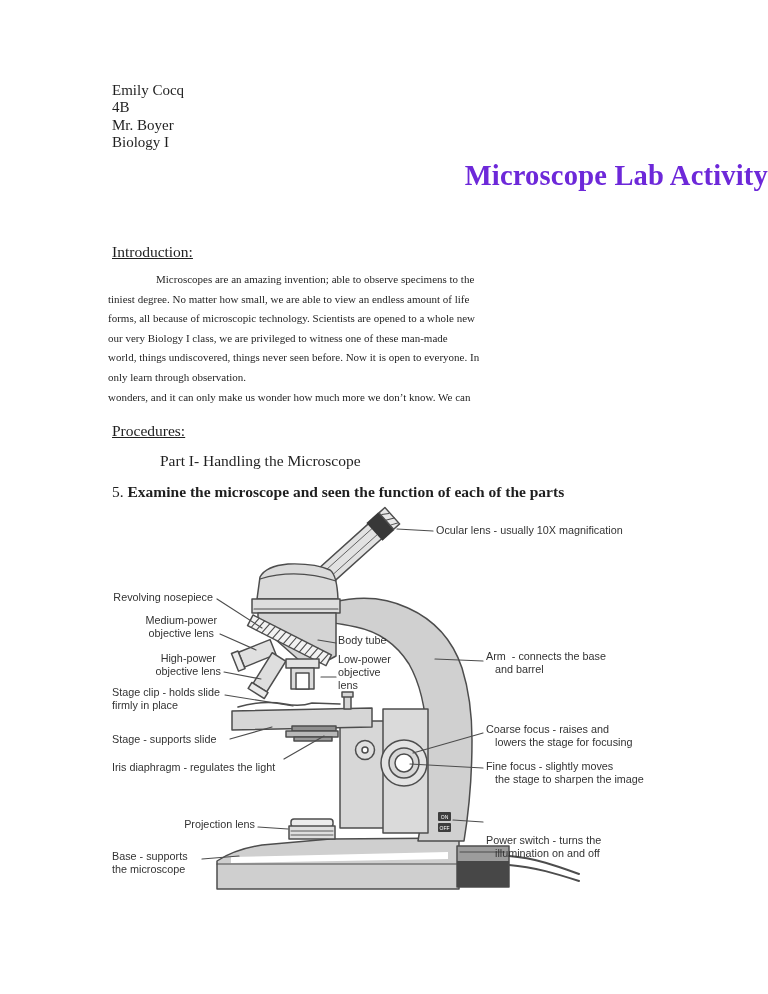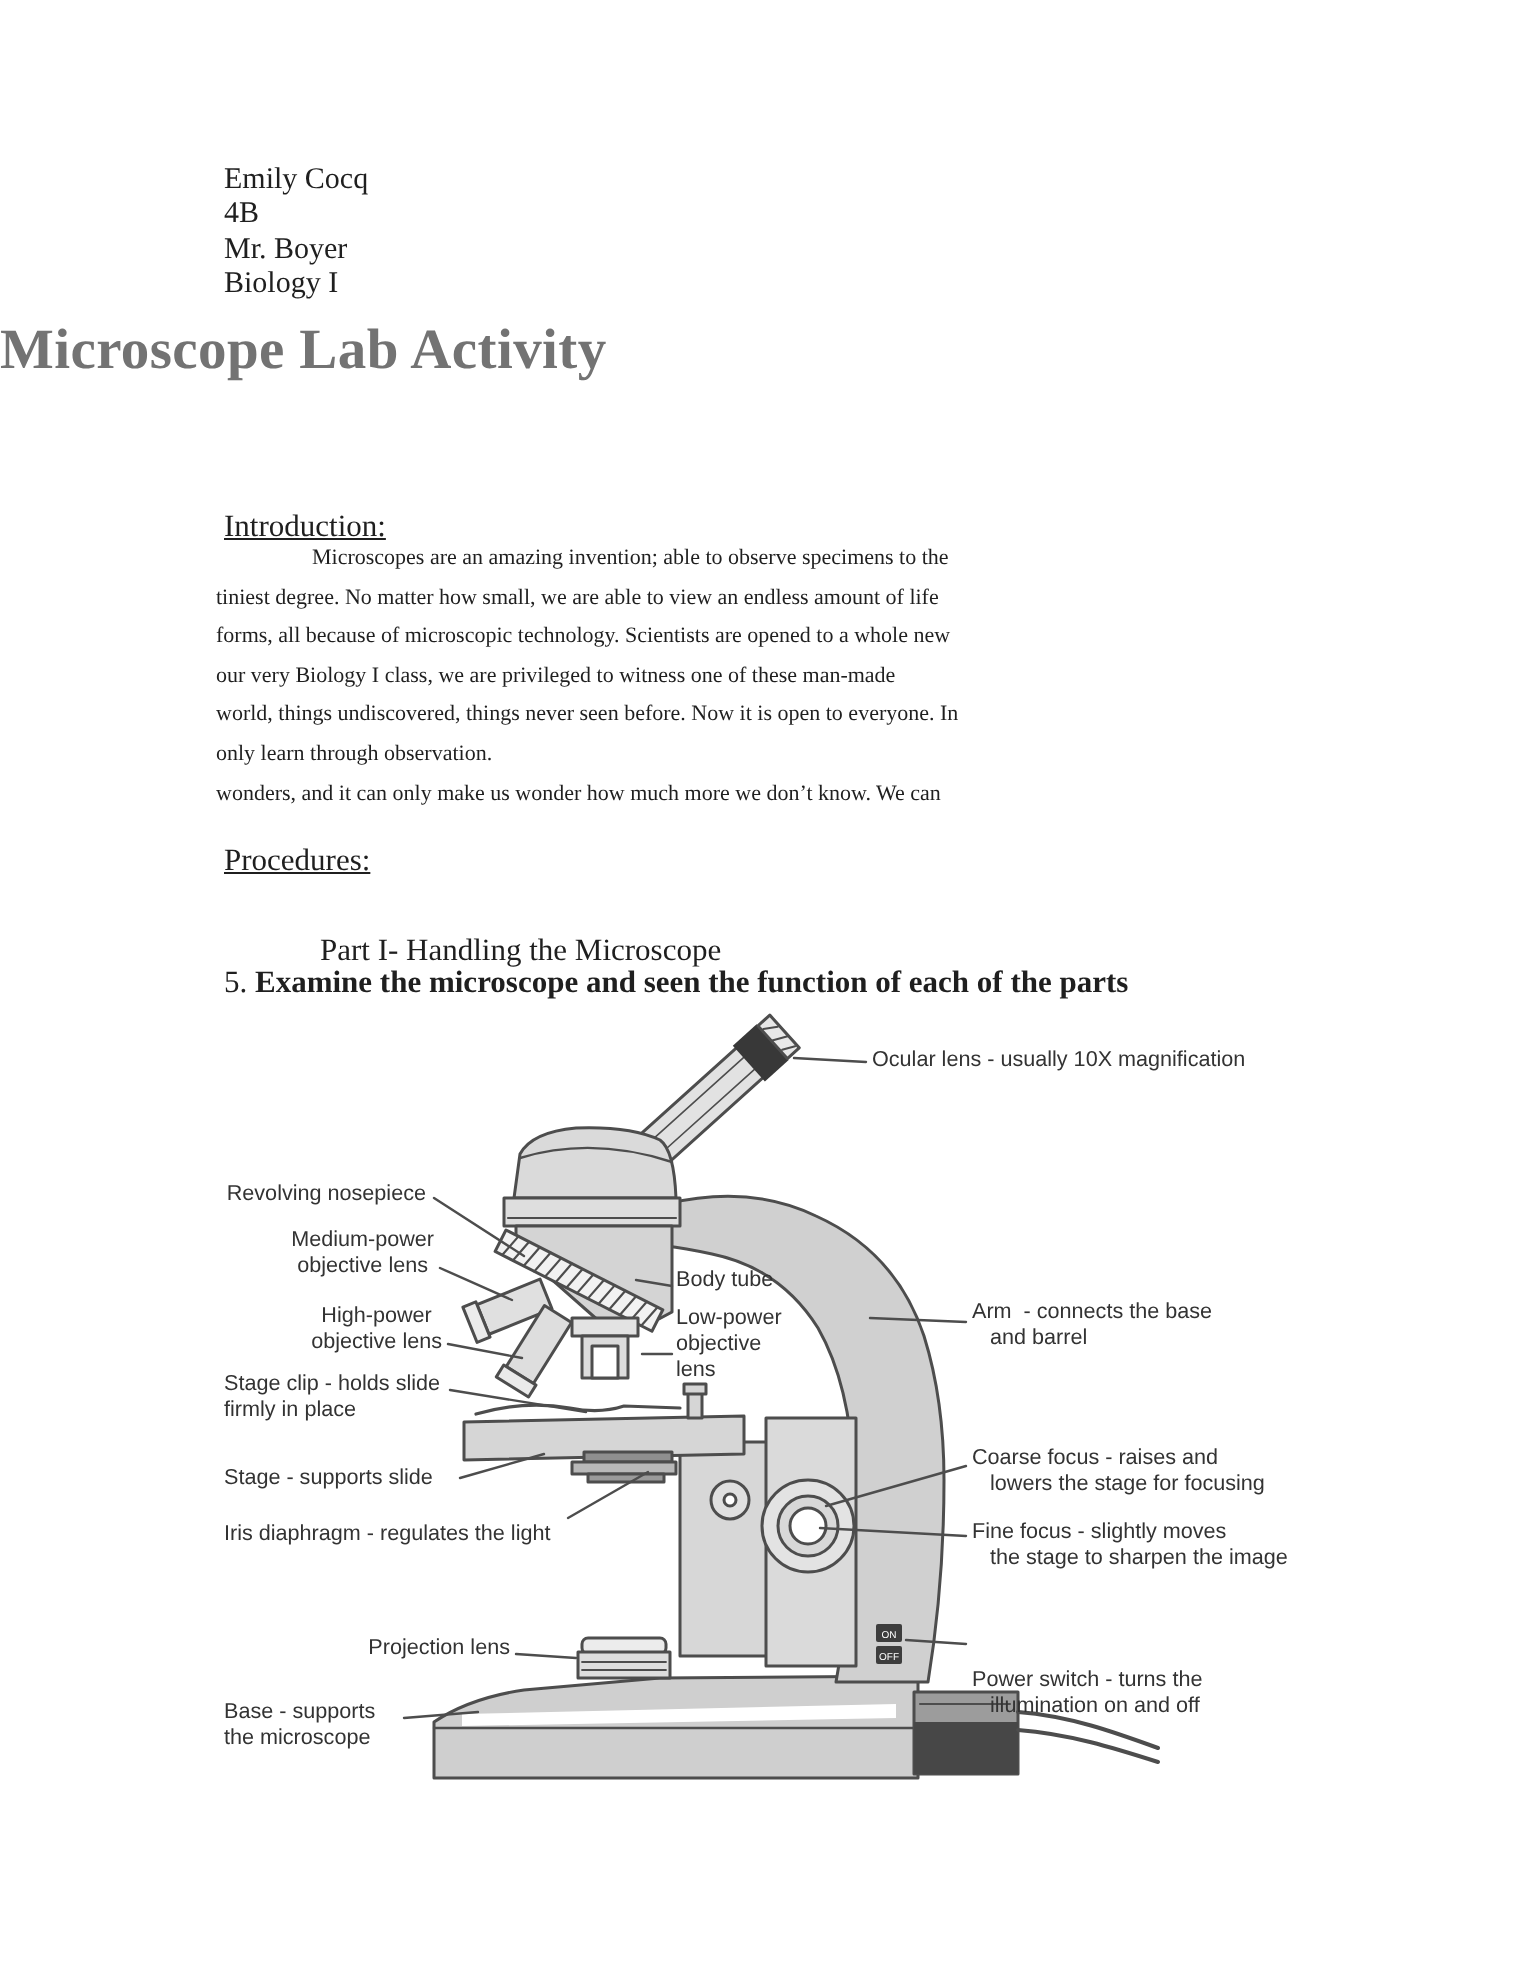--- a/index.html
+++ b/index.html
@@ -2,33 +2,33 @@
 <html><head>
 <meta charset="utf-8">
 <style>
   html,body{margin:0;padding:0;background:#ffffff;}
   .page{
     position:relative;width:768px;height:994px;background:#ffffff;overflow:hidden;
     font-family:"Liberation Serif",serif;color:#1f1f1f;
   }
   .header-block{position:absolute;left:112px;top:82px;font-size:15px;line-height:17.4px;}
   .doc-title{
-    position:absolute;left:0;top:160px;width:768px;text-align:left;
-    font-weight:bold;font-size:28.5px;color:#737373;letter-spacing:0.2px;
+    position:absolute;left:0;top:160px;width:768px;text-align:right;
+    font-weight:bold;font-size:28.5px;color:#6d28d9;letter-spacing:0.2px;
   }
   .sec-head{
     position:absolute;left:112px;font-size:15.5px;text-decoration:underline;
   }
   .intro-para{
     position:absolute;left:108px;top:270px;width:560px;
     font-size:11px;line-height:19.6px;
   }
   .intro-para .line{white-space:pre;}
   .intro-para .indent{padding-left:48px;}
-  .part-line{position:absolute;left:160px;top:452px;font-size:15.5px;margin-top:15px;}
+  .part-line{position:absolute;left:160px;top:452px;font-size:15.5px;}
   .item-line{position:absolute;left:112px;top:483px;font-size:15.5px;}
   .item-line .bold{font-weight:bold;}
   .diagram{position:absolute;left:0;top:0;width:768px;height:994px;}
   .diagram svg{position:absolute;left:0;top:0;}
   .dlabel{
     position:absolute;font-family:"Liberation Sans",sans-serif;
     font-size:10.8px;line-height:13px;color:#333333;white-space:pre;
   }
   .r{text-align:center;}
 </style>
@@ -39,21 +39,21 @@
 
   <div class="header-block">
     <div>Emily Cocq</div>
     <div>4B</div>
     <div>Mr. Boyer</div>
     <div>Biology I</div>
   </div>
 
   <div class="doc-title">Microscope Lab Activity</div>
 
-  <div class="sec-head" style="top:243px;margin-top:12px;">Introduction:</div>
+  <div class="sec-head" style="top:243px;">Introduction:</div>
   <div class="intro-para">
     <div class="line indent">Microscopes are an amazing invention; able to observe specimens to the</div>
     <div class="line">tiniest degree. No matter how small, we are able to view an endless amount of life</div>
     <div class="line">forms, all because of microscopic technology. Scientists are opened to a whole new</div>
     <div class="line">our very Biology I class, we are privileged to witness one of these man-made</div>
     <div class="line">world, things undiscovered, things never seen before. Now it is open to everyone. In</div>
     <div class="line">only learn through observation.</div>
     <div class="line">wonders, and it can only make us wonder how much more we don’t know. We can</div>
   </div>
 

